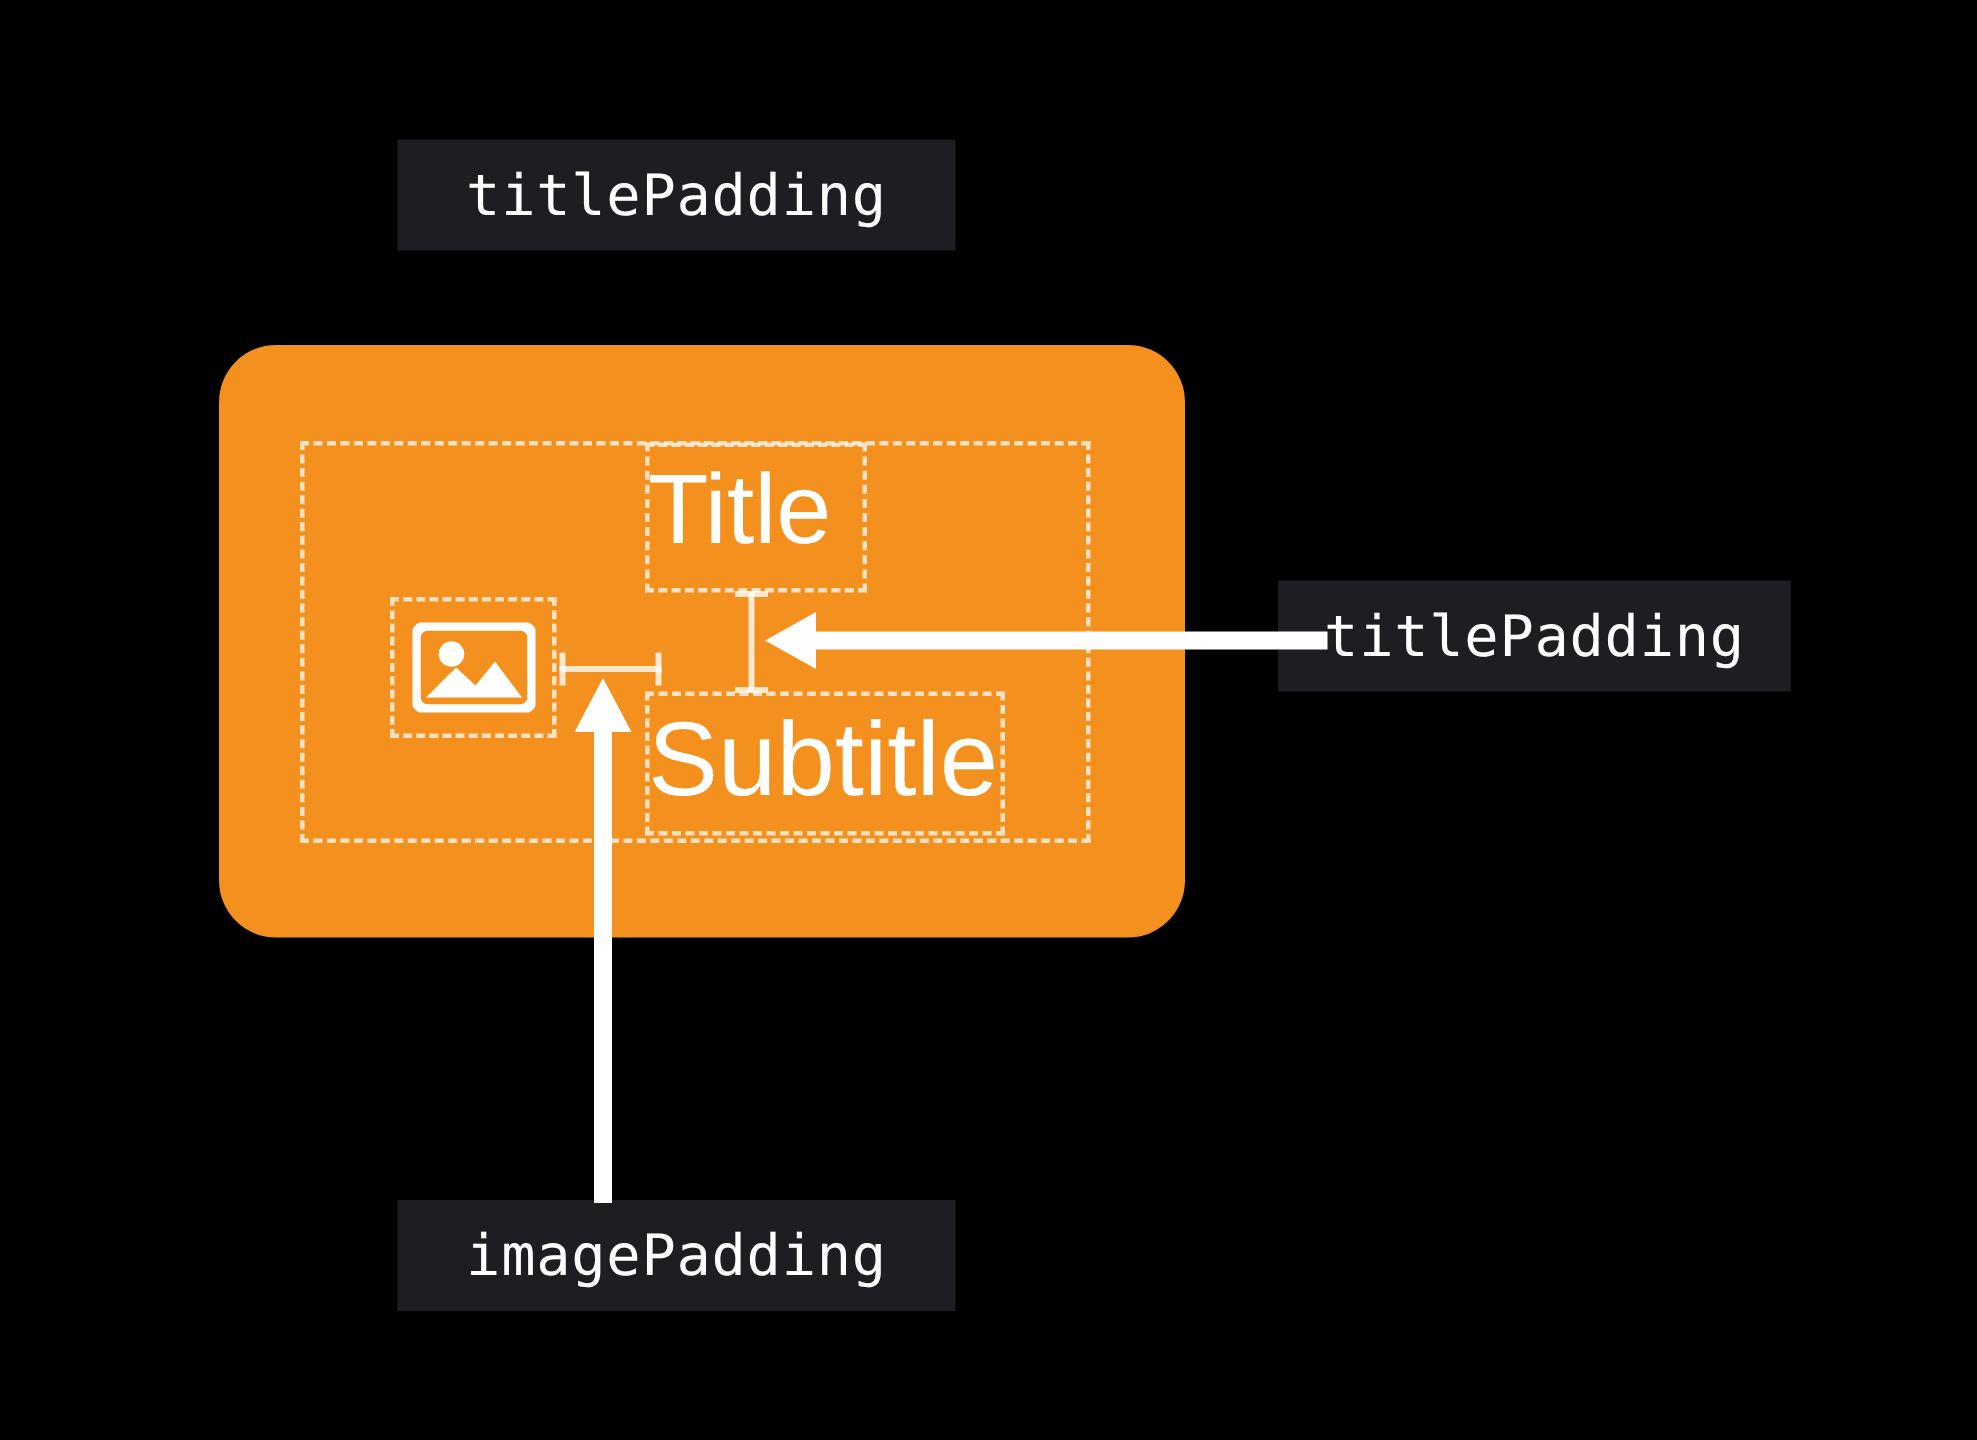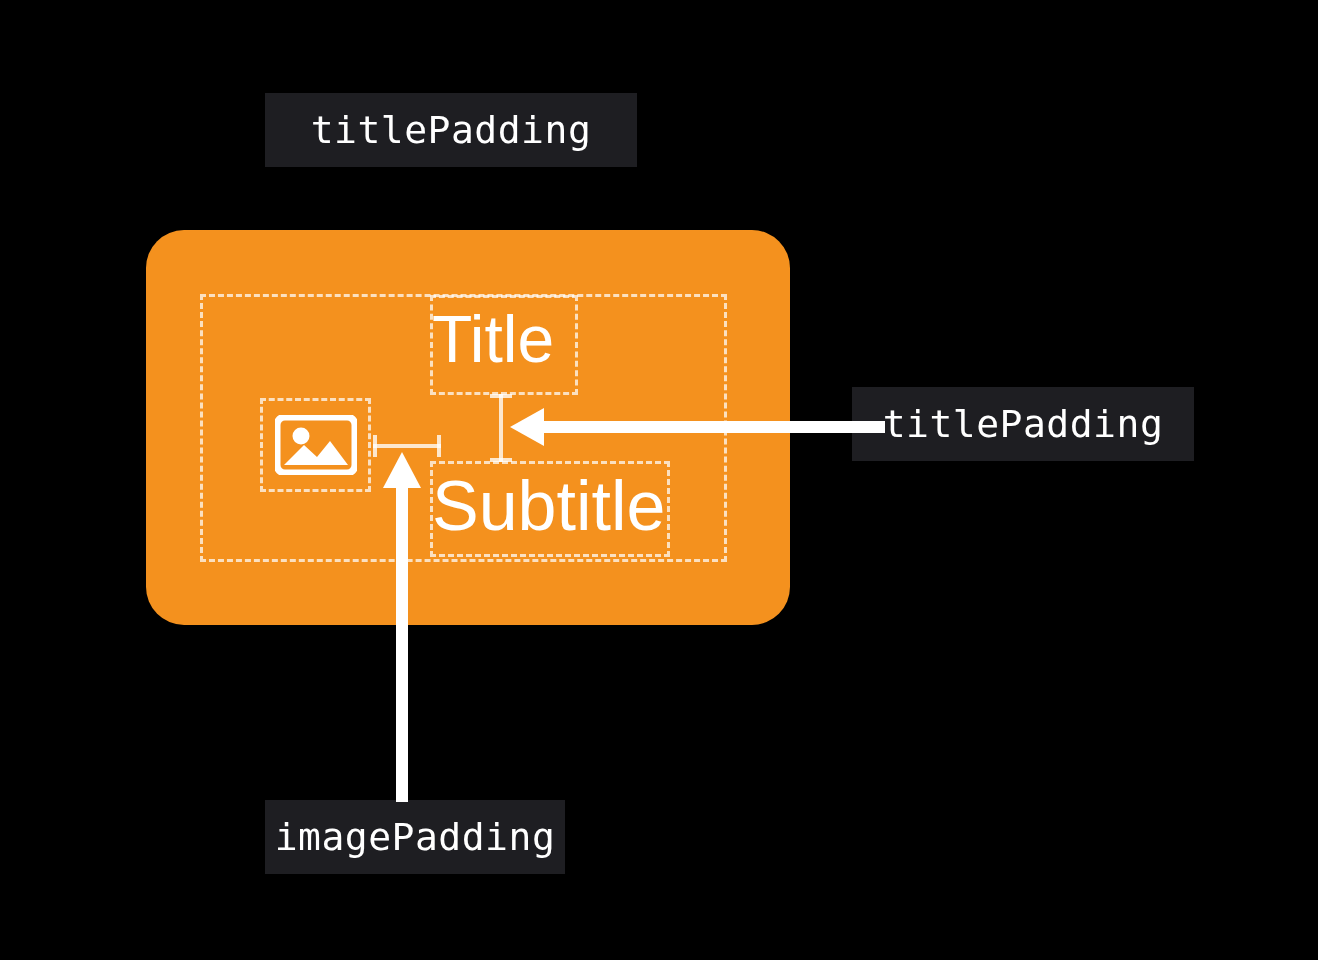--- a/index.html
+++ b/index.html
@@ -42,21 +42,21 @@
   }
   #label-titlepadding {
     left: 852px;
     top: 387px;
     width: 342px;
     height: 74px;
   }
   #label-imagepadding {
     left: 265px;
     top: 800px;
-    width: 300px;
+    width: 372px;
     height: 74px;
   }
 
   
   #card {
     position: absolute;
     left: 146px;
     top: 230px;
     width: 644px;
     height: 395px;

